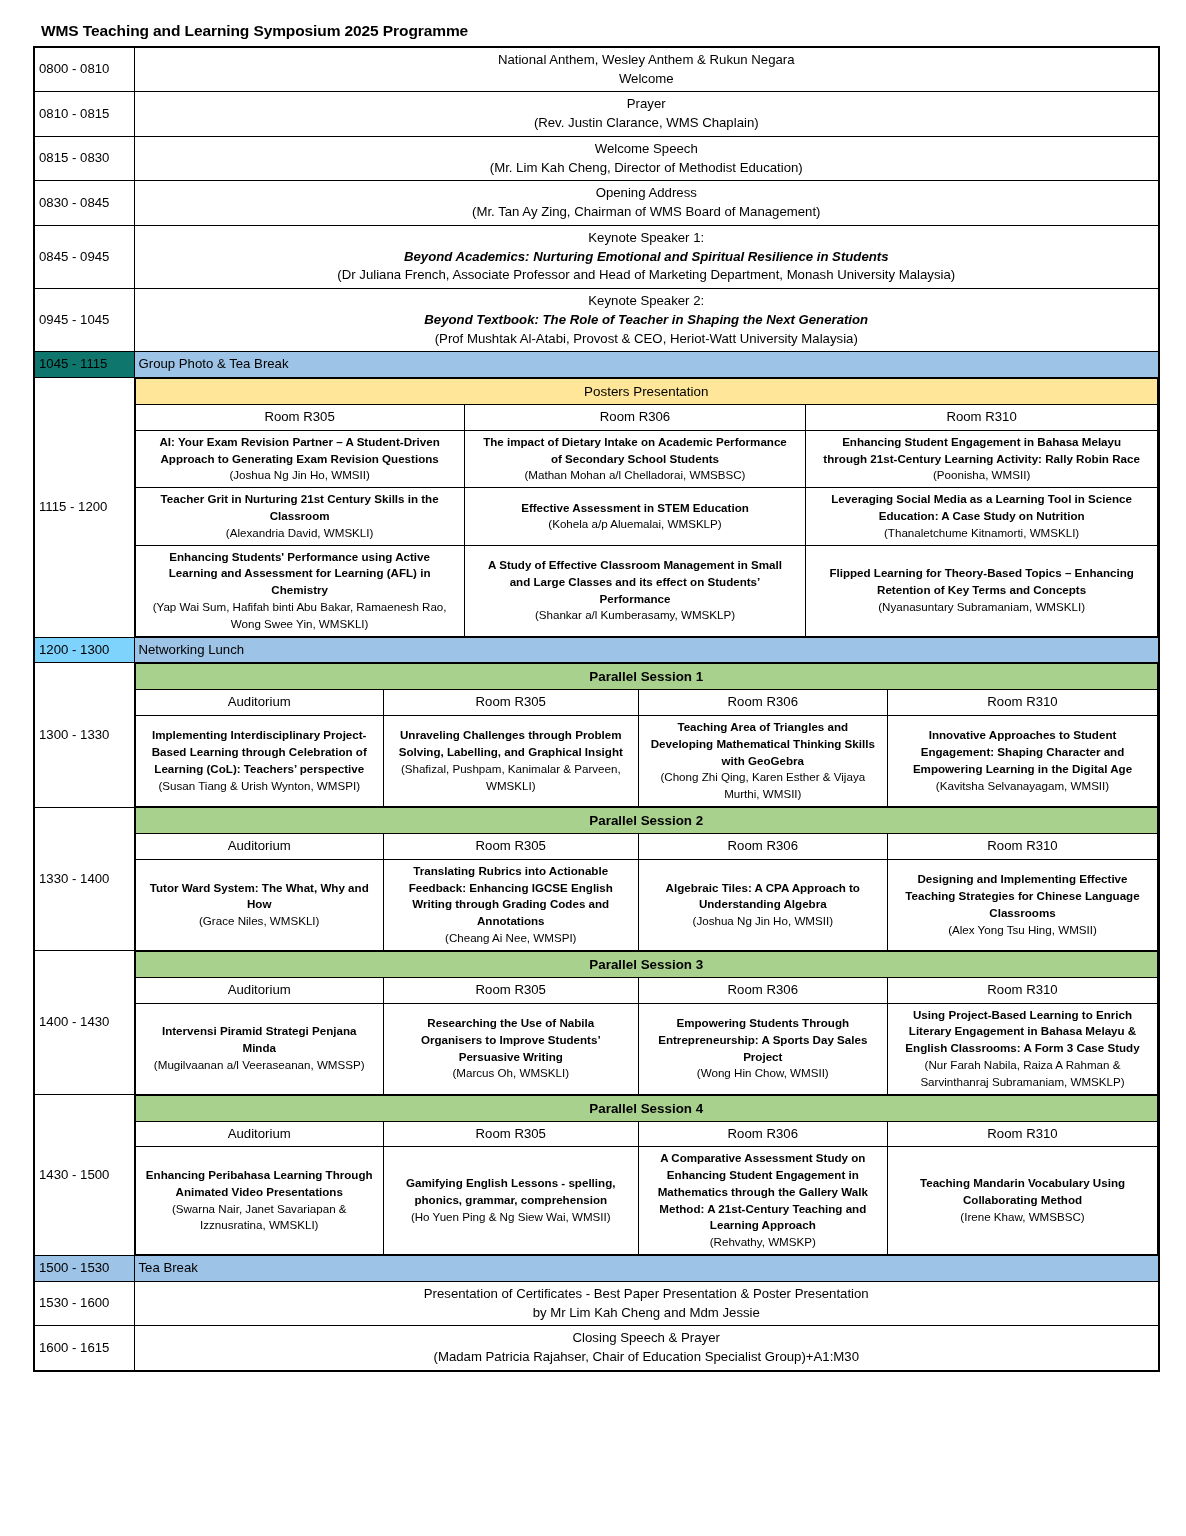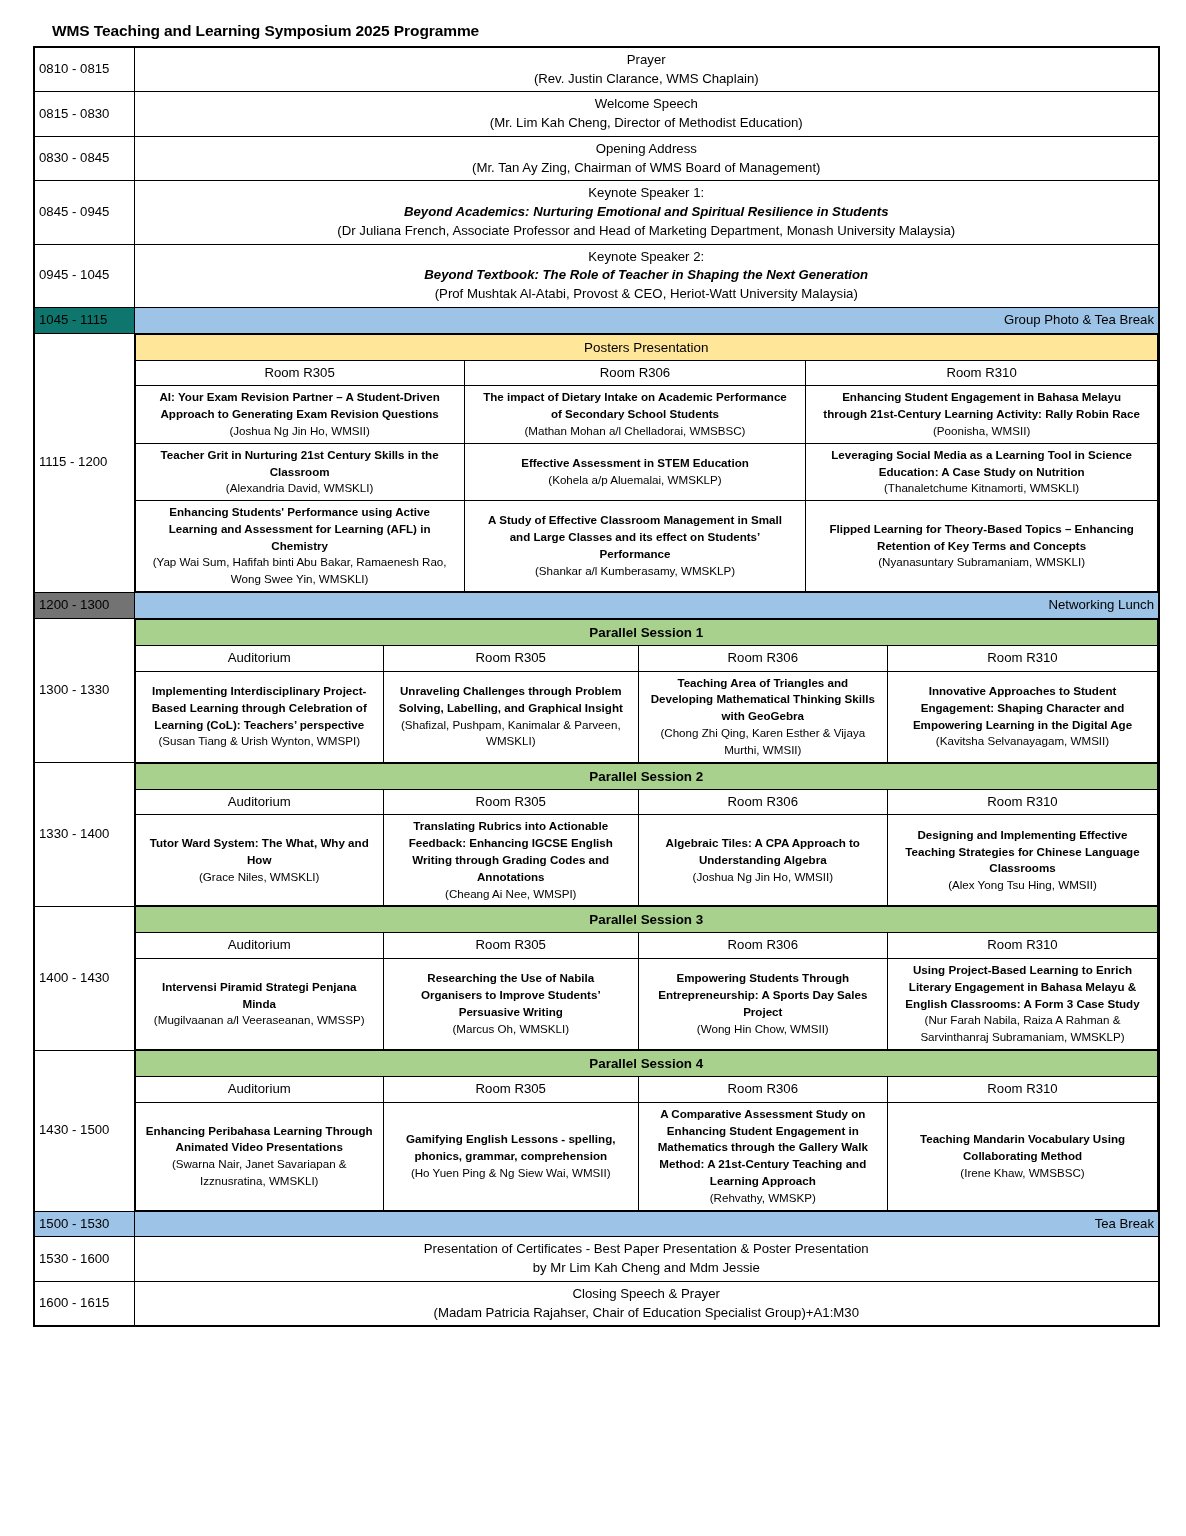--- a/index.html
+++ b/index.html
@@ -14,21 +14,21 @@
     color: #000000;
     overflow: hidden;
   }
   .page {
     padding: 22px 26px 0 33px;
   }
   #doc-title {
     font-size: 15.5px;
     font-weight: bold;
     letter-spacing: -0.1px;
-    margin: 0 0 6px 19px;
+    margin: 0 0 6px 8px;
     white-space: nowrap;
   }
   table.prog {
     width: 1127px;
     border-collapse: collapse;
     table-layout: fixed;
   }
   table.prog td {
     border: 1px solid #000000;
     padding: 3px 4px;
@@ -50,21 +50,21 @@
     text-align: center;
     font-size: 14.2px;
     line-height: 1.5;
     padding-top: 4px;
     padding-bottom: 4px;
   }
   .plain .ln { display: block; }
   .plain .bi { font-weight: bold; font-style: italic; }
 
   .band {
-    text-align: right;
+    text-align: left;
     font-size: 14.2px;
     padding-top: 3px;
     padding-bottom: 3px;
   }
   .band.blue { background: #9DC3E6; }
   .band.gold { background: #FFE699; font-weight: normal; font-size: 13.4px; }
   .band.green { background: #A9D18E; font-weight: bold; font-size: 13.4px; }
 
   
   table.inner {
@@ -104,20 +104,27 @@
 <div class="page">
 
   <div id="doc-title">WMS Teaching and Learning Symposium 2025 Programme</div>
 
   <table class="prog">
     <colgroup>
         <col style="width:100px">
         <col>
       </colgroup>
     <tbody id="tbody">
+        <tr>
+          <td class="time">0800 - 0810</td>
+          <td class="plain">
+            <span class="ln">National Anthem, Wesley Anthem &amp; Rukun Negara</span>
+            <span class="ln">Welcome</span>
+          </td>
+        </tr>
         <tr>
           <td class="time">0810 - 0815</td>
           <td class="plain">
             <span class="ln">Prayer</span>
             <span class="ln">(Rev. Justin Clarance, WMS Chaplain)</span>
           </td>
         </tr>
         <tr>
           <td class="time">0815 - 0830</td>
           <td class="plain">
@@ -238,21 +245,21 @@
                       <span class="ln">Retention of Key Terms and Concepts</span>
                       <span class="auth">(Nyanasuntary Subramaniam, WMSKLI)</span>
                     </div>
                   </td>
                 </tr>
               </tbody>
             </table>
           </td>
         </tr>
         <tr>
-          <td class="time blue" style="background: #737373;">1200 - 1300</td>
+          <td class="time blue" style="background: #7dd3fc;">1200 - 1300</td>
           <td class="band blue"><span class="ln">Networking Lunch</span></td>
         </tr>
         <tr>
           <td class="time">1300 - 1330</td>
           <td class="nopad">
             <table class="inner">
               <colgroup>
                 <col style="width:24.3%">
                 <col style="width:24.9%">
                 <col style="width:24.4%">

